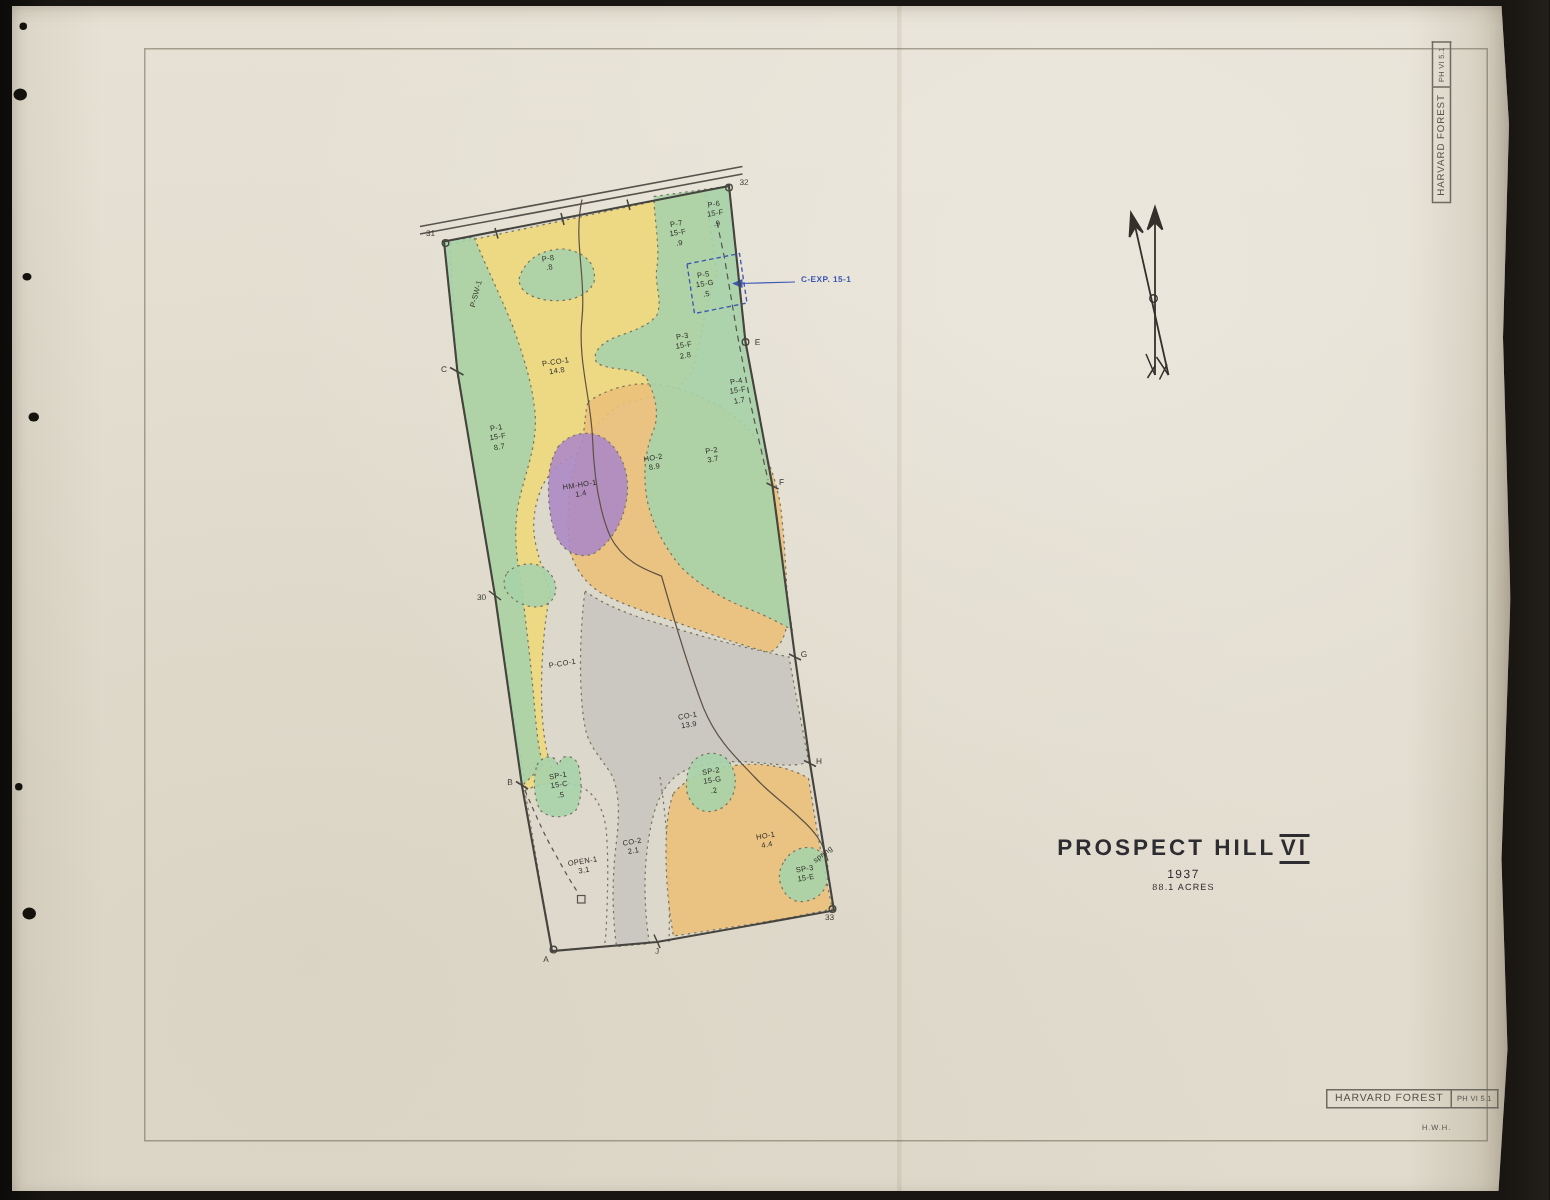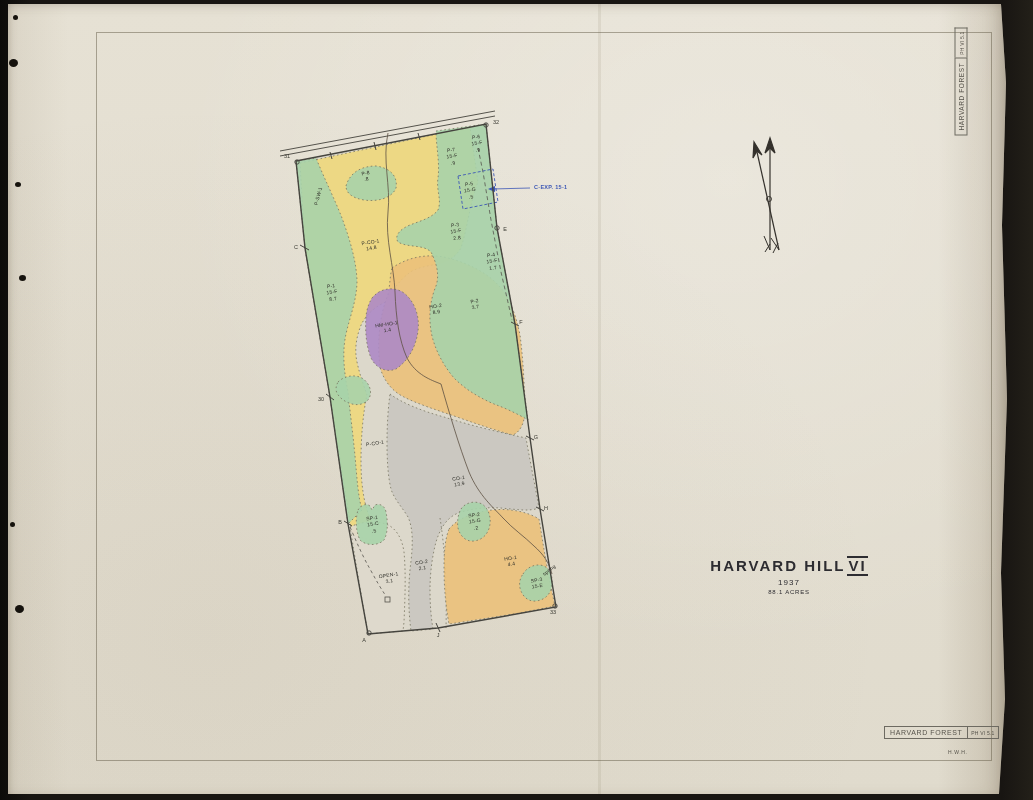--- a/index.html
+++ b/index.html
@@ -189,21 +189,21 @@
   <div class="emark" style="left:438px;top:635px;">J</div>
   <div class="emark" style="left:553px;top:612px;">33</div>
   <div class="emark" style="left:505px;top:229px;">E</div>
   <div class="emark" style="left:521px;top:322px;">F</div>
   <div class="emark" style="left:536px;top:437px;">G</div>
   <div class="emark" style="left:546px;top:508px;">H</div>
 
   <div class="exp-note">C-EXP. 15-1</div>
 
   <div class="title-block">
-    <div class="title-line"><span>HARVARD HILL</span><span class="numeral">VI</span></div>
+    <div class="title-line"><span>PROSPECT HILL</span><span class="numeral">VI</span></div>
     <div class="title-year">1937</div>
     <div class="title-acres">88.1 ACRES</div>
   </div>
 
   <div class="stamp-tr">
     <div class="stamp-row">
       <div class="stamp-box">HARVARD FOREST</div>
       <div class="stamp-code">PH VI 5.1</div>
     </div>
   </div>

